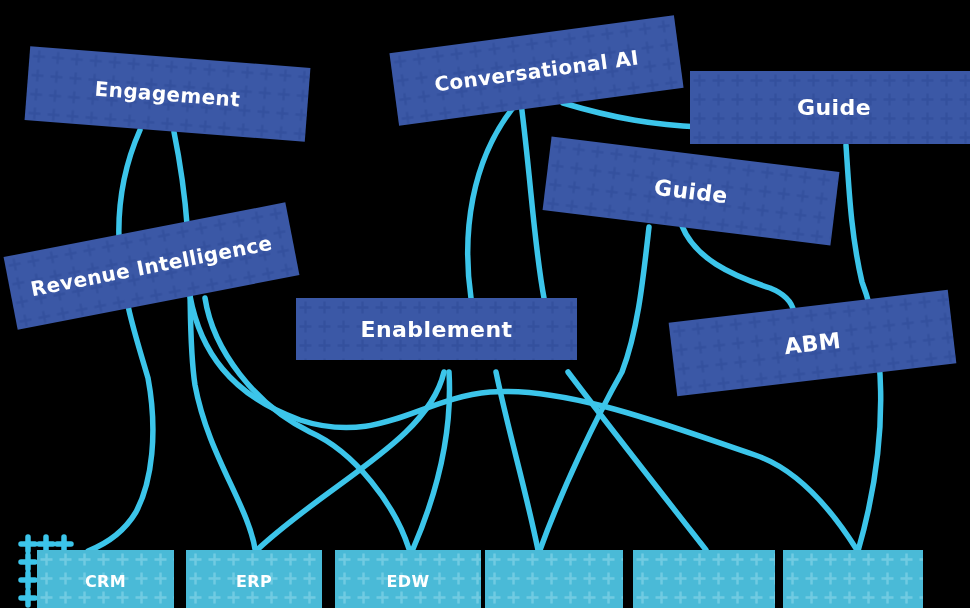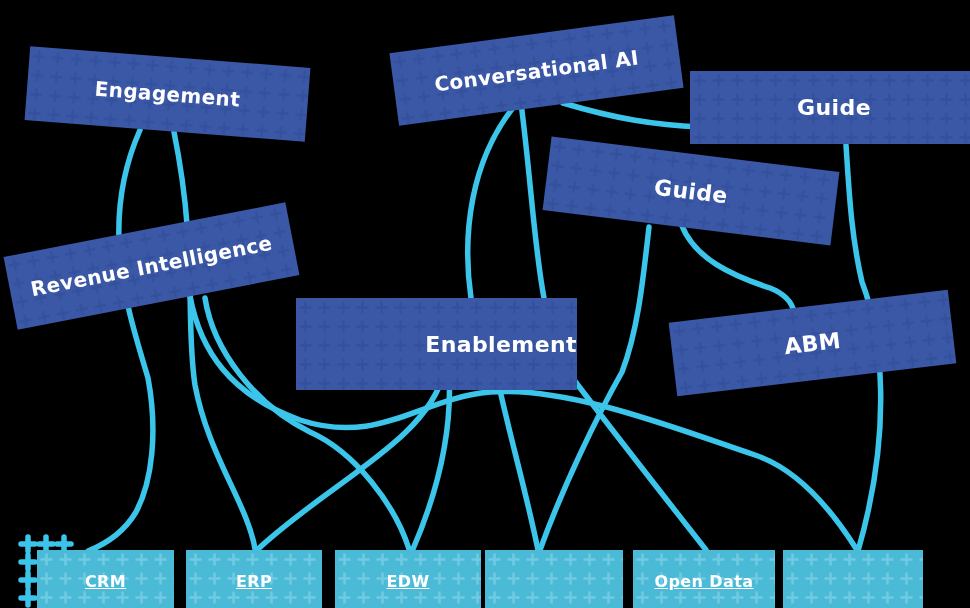--- a/index.html
+++ b/index.html
@@ -16,21 +16,21 @@
   .node{
     position:absolute;
     display:flex;align-items:center;justify-content:center;
     color:#fff;font-weight:700;letter-spacing:.4px;
     text-align:center;
   }
   .node .pat{position:absolute;left:0;top:0;width:100%;height:100%;}
   .node .lbl{position:relative;z-index:1;white-space:nowrap;}
   .top-node{background:#3B58A6;}
   .src-node{background:#4ABAD7;font-size:16px;}
-  .src-node .lbl{padding-bottom:8px;text-decoration:underline;}
+  .src-node .lbl{padding-bottom:8px;}
   .defs-hidden{position:absolute;width:0;height:0;overflow:hidden;}
 </style>
 </head>
 <body>
 
 <svg class="defs-hidden" aria-hidden="true">
   <defs>
     <pattern id="patDark" width="19" height="19" patternUnits="userSpaceOnUse">
       <path d="M9.5 3.5 V15.5 M3.5 9.5 H15.5" stroke="#2E4B97" stroke-width="2.4" opacity="0.6" fill="none"></path>
     </pattern>
@@ -95,21 +95,21 @@
     <span class="lbl">Guide</span>
   </div>
 
   <div class="node top-node" style="left:7.5px;top:229px;width:287px;height:74px;transform:rotate(-11deg);font-size:20px;">
     <svg class="pat">
         <rect width="100%" height="100%" fill="url(#patDark)"></rect>
       </svg>
     <span class="lbl">Revenue Intelligence</span>
   </div>
 
-  <div class="node top-node" style="left:296px;top:298px;width:281px;height:92px;font-size:22px;justify-content:flex-end;">
+  <div class="node top-node" style="left:296px;top:298px;width:281px;height:62px;font-size:22px;">
     <svg class="pat">
         <rect width="100%" height="100%" fill="url(#patDark)"></rect>
       </svg>
     <span class="lbl">Enablement</span>
   </div>
 
   <div class="node top-node" style="left:671.5px;top:306px;width:281px;height:74px;transform:rotate(-6.7deg);font-size:22px;">
     <svg class="pat">
         <rect width="100%" height="100%" fill="url(#patDark)"></rect>
       </svg>
@@ -140,21 +140,20 @@
   <div class="node src-node" style="left:485px;top:550px;width:138px;height:70px;">
     <svg class="pat">
         <rect width="100%" height="100%" fill="url(#patLight)"></rect>
       </svg>
   </div>
 
   <div class="node src-node" style="left:633px;top:550px;width:142px;height:70px;">
     <svg class="pat">
         <rect width="100%" height="100%" fill="url(#patLight)"></rect>
       </svg>
-    <span class="lbl">Open Data</span>
   </div>
 
   <div class="node src-node" style="left:783px;top:550px;width:140px;height:70px;">
     <svg class="pat">
         <rect width="100%" height="100%" fill="url(#patLight)"></rect>
       </svg>
   </div>
 
 </div>
 

